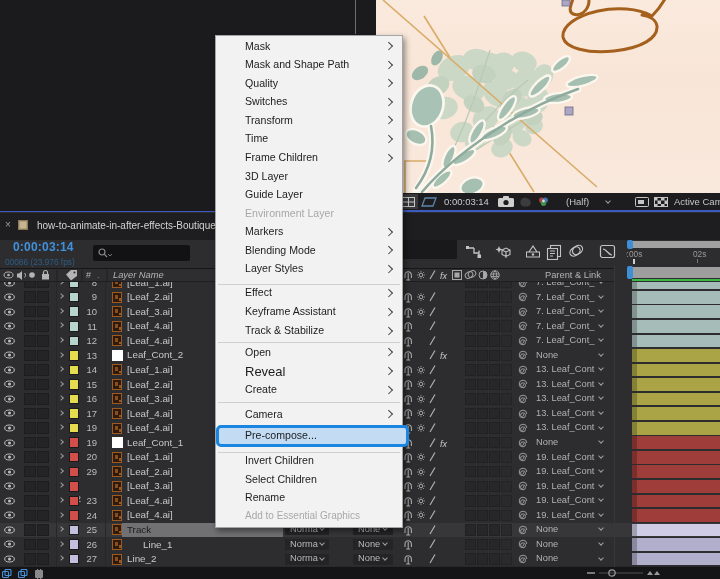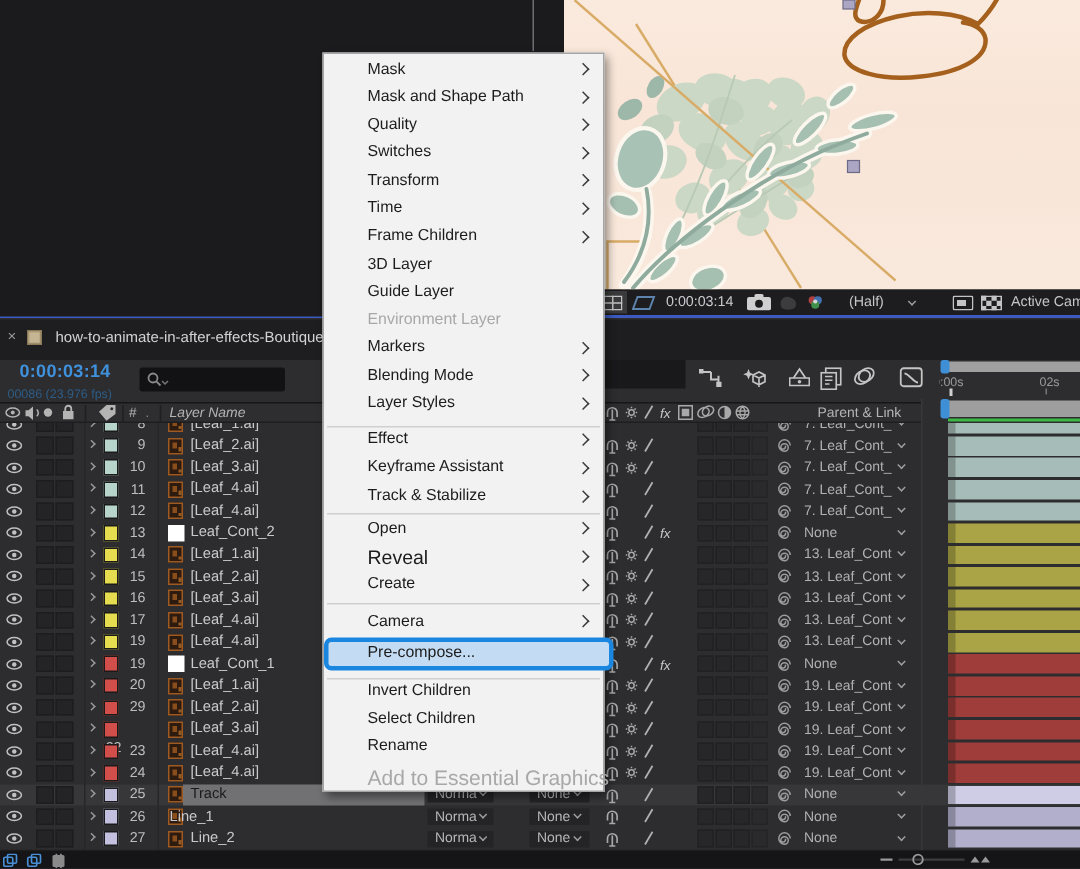--- a/index.html
+++ b/index.html
@@ -840,21 +840,21 @@
     </svg>
 <div style="position:absolute;left:24px;top:538.7px;width:12px;height:11.6px;background:#242426;border:1px solid #1d1d1f;z-index:2;"></div>
 <div style="position:absolute;left:37px;top:538.7px;width:12px;height:11.6px;background:#242426;border:1px solid #1d1d1f;z-index:2;"></div>
 <div style="position:absolute;left:59px;top:541.6px;width:4px;height:4px;border-right:1.2px solid #9a9a9a;border-top:1.2px solid #9a9a9a;transform:rotate(45deg);z-index:2;"></div>
 <div style="position:absolute;left:68.5px;top:539.2px;width:10.5px;height:10.5px;background:#c2c0de;border:1px solid #1a1a1a;z-index:2;"></div>
 <div class="t" style="position:absolute;left:80px;top:538.7px;width:17px;text-align:right;font-size:9.5px;color:#bdbdbd;z-index:2;">26</div>
 <div style="position:absolute;left:112px;top:538.9px;width:10px;height:11px;background:#2e1b10;border:1px solid #9e5a20;z-index:2;">
       <div style="position:absolute;left:2px;top:2px;width:3px;height:4px;background:#a8601f;opacity:.75;"></div>
       <div style="position:absolute;left:5.5px;top:5.5px;width:2px;height:2.5px;background:#b5702a;opacity:.75;"></div>
     </div>
-<div class="t" style="position:absolute;left:113px;top:538.5px;font-size:9.8px;color:#c9c9c9;z-index:2;">Line_1</div>
+<div class="t" style="position:absolute;left:143px;top:538.5px;font-size:9.8px;color:#c9c9c9;z-index:2;">Line_1</div>
 <svg style="position:absolute;left:403px;top:538.4250000000001px;z-index:2;" width="100" height="12" viewBox="0 0 100 12">
       <g stroke="#a8a8a8" stroke-width="1.1" fill="none">
         <path d="M2,9 V6 a3.2,3.2 0 0 1 6.4,0 V9 M5.2,4 v7 M3.2,11 h4"></path>
       </g>
       <path d="M27,10 L32,1.5" stroke="#b0b0b0" stroke-width="1.2"></path>
     </svg>
 <div style="position:absolute;left:465px;top:538.7px;width:11px;height:11.6px;background:#272729;border:1px solid #212123;z-index:2;"></div>
 <div style="position:absolute;left:477px;top:538.7px;width:11px;height:11.6px;background:#272729;border:1px solid #212123;z-index:2;"></div>
 <div style="position:absolute;left:489px;top:538.7px;width:11px;height:11.6px;background:#272729;border:1px solid #212123;z-index:2;"></div>
 <div style="position:absolute;left:501px;top:538.7px;width:11px;height:11.6px;background:#2a2a2c;border:1px solid #242426;z-index:2;"></div>
@@ -967,19 +967,19 @@
 <div class="marw" style="left:386px;top:349.4px;z-index:6;"></div>
 <div class="t" style="position:absolute;left:245px;top:364.0px;font-size:13px;color:#1c1c1c;z-index:6;">Reveal</div>
 <div class="marw" style="left:386px;top:367.8px;z-index:6;"></div>
 <div class="t" style="position:absolute;left:245px;top:383.0px;font-size:10.6px;color:#1c1c1c;z-index:6;">Create</div>
 <div class="marw" style="left:386px;top:386.8px;z-index:6;"></div>
 <div class="t" style="position:absolute;left:245px;top:407.5px;font-size:10.6px;color:#1c1c1c;z-index:6;">Camera</div>
 <div class="marw" style="left:386px;top:411.3px;z-index:6;"></div>
 <div class="t" style="position:absolute;left:245px;top:454.0px;font-size:10.6px;color:#1c1c1c;z-index:6;">Invert Children</div>
 <div class="t" style="position:absolute;left:245px;top:472.8px;font-size:10.6px;color:#1c1c1c;z-index:6;">Select Children</div>
 <div class="t" style="position:absolute;left:245px;top:491.0px;font-size:10.6px;color:#1c1c1c;z-index:6;">Rename</div>
-<div class="t" style="position:absolute;left:245px;top:510.0px;font-size:14px;color:#a8a8a8;z-index:6;">Add to Essential Graphics</div>
+<div class="t" style="position:absolute;left:245px;top:510.0px;font-size:10px;color:#a8a8a8;z-index:6;">Add to Essential Graphics</div>
 <div style="position:absolute;left:218px;top:283.5px;width:182px;height:1px;background:#cfcfcf;z-index:6;"></div>
 <div style="position:absolute;left:218px;top:342.0px;width:182px;height:1px;background:#cfcfcf;z-index:6;"></div>
 <div style="position:absolute;left:218px;top:401.5px;width:182px;height:1px;background:#cfcfcf;z-index:6;"></div>
 <div style="position:absolute;left:218px;top:451.5px;width:182px;height:1px;background:#cfcfcf;z-index:6;"></div>
 <div style="position:absolute;left:215.5px;top:424.5px;width:193px;height:22px;background:#c3dcf4;border:3px solid #1a86e0;border-radius:5px;z-index:6;"></div>
 <div class="t" style="position:absolute;left:245px;top:429px;font-size:10.6px;color:#1c1c1c;z-index:7;">Pre-compose...</div>
 </div>
 </body></html>

